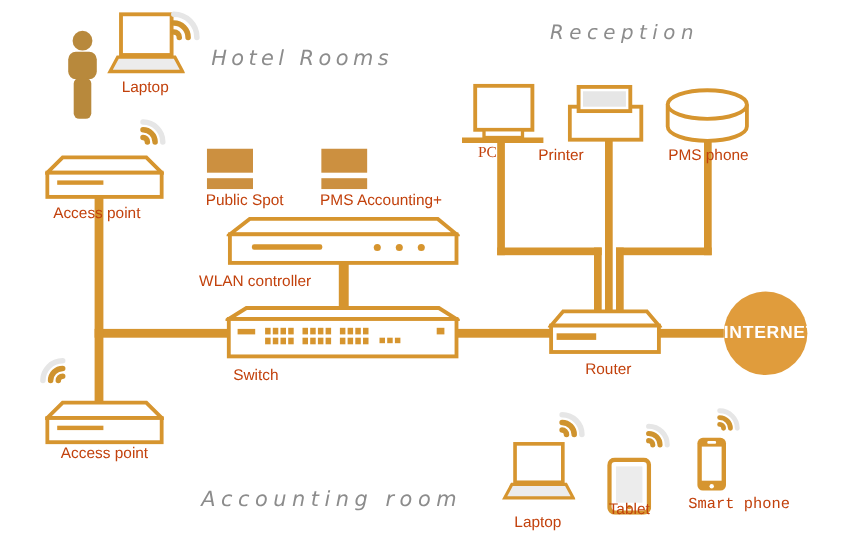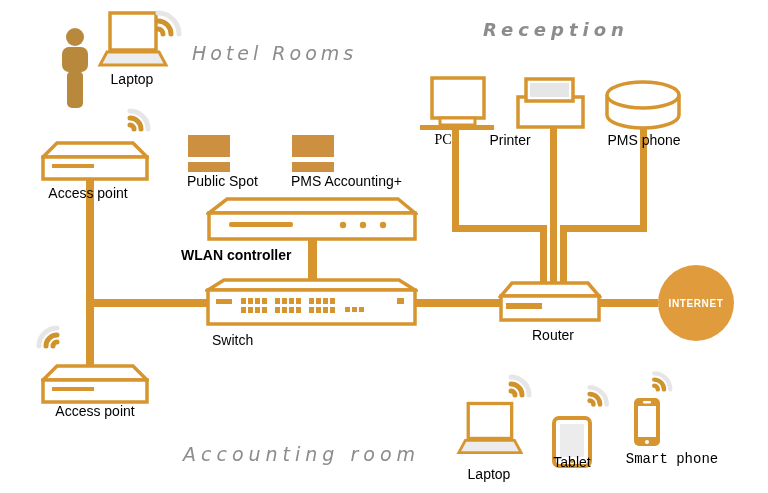--- a/index.html
+++ b/index.html
@@ -3,35 +3,35 @@
 <meta charset="utf-8">
 <style>
   html,body{margin:0;padding:0;background:#ffffff;}
   .stage{
     position:relative;width:768px;height:493px;background:#ffffff;overflow:hidden;
     font-family:"Liberation Sans", sans-serif;
   }
   .abs{position:absolute;}
   .line{position:absolute;background:#d6952f;}
   .lbl{
-    position:absolute;color:#000000;font-size:14px;line-height:16px;
+    position:absolute;color:#c2410c;font-size:14px;line-height:16px;
     font-family:"Liberation Sans", sans-serif;white-space:nowrap;
   }
   .lbl.center{text-align:center;}
   .hand{
     position:absolute;color:#8c8c8c;font-style:italic;
     font-family:"DejaVu Sans", sans-serif;white-space:nowrap;
   }
   .hand.hotel{font-size:19px;letter-spacing:4px;}
   .hand.reception{font-size:18px;letter-spacing:5px;}
   .hand.conference{font-size:19px;letter-spacing:5px;}
   .internet{
     position:absolute;left:658px;top:265px;width:76px;height:76px;border-radius:50%;
-    background:#e09c3c;display:flex;align-items:center;justify-content:center;
-    color:#ffffff;font-weight:bold;font-size:10px;letter-spacing:0.6px;
+    background:#e09c3c;display:flex;align-items:center;justify-content:flex-start;
+    color:#ffffff;font-weight:bold;font-size:16px;letter-spacing:0.6px;
   }
   .mirror{transform:scaleX(-1);}
   svg{display:block;}
 </style>
 </head>
 <body>
 
 <div class="stage">
 
   <div class="line" style="left:86px;top:299px;width:572px;height:8px;"></div>
@@ -61,21 +61,21 @@
   <span class="abs" style="left:150px;top:4px;">
     <svg width="40" height="36" viewBox="0 0 40 36">
       <path d="M8,25 A5,5 0 0 1 13,30" fill="none" stroke="#cf932e" stroke-width="5" stroke-linecap="round"></path>
       <path d="M8,17 A13,13 0 0 1 21,30" fill="none" stroke="#cf932e" stroke-width="5" stroke-linecap="round"></path>
       <path d="M8,9 A21,21 0 0 1 29,30" fill="none" stroke="#e6e6e6" stroke-width="5" stroke-linecap="round"></path>
     </svg>
   </span>
   <span class="lbl center" style="left:97px;top:71px;width:70px;">Laptop</span>
   <span class="hand hotel" style="left:192px;top:42px;">Hotel Rooms</span>
 
-  <span class="hand reception" style="left:483px;top:19px;font-weight:bold;">Reception</span>
+  <span class="hand reception" style="left:500px;top:19px;">Reception</span>
 
   <span class="abs" style="left:418px;top:76px;">
     <svg width="78" height="56" viewBox="0 0 78 56">
       <rect x="14" y="2" width="52" height="40" fill="#ffffff" stroke="#d6952f" stroke-width="3.5"></rect>
       <rect x="22" y="42" width="35" height="7" fill="#ffffff" stroke="#d6952f" stroke-width="3"></rect>
       <rect x="2" y="49" width="74" height="5" fill="#d6952f"></rect>
     </svg>
   </span>
   <span class="lbl center" style="left:413px;top:132px;width:60px;font-family:Liberation Serif, serif;">PC</span>
 
@@ -147,21 +147,21 @@
   <span class="abs" style="left:206px;top:196px;">
     <svg width="212" height="46" viewBox="0 0 212 46">
       <polygon points="21,3 192,3 209,17 3,17" fill="#ffffff" stroke="#d6952f" stroke-width="3.5"></polygon>
       <rect x="3" y="17" width="206" height="26" fill="#ffffff" stroke="#d6952f" stroke-width="3.5"></rect>
       <rect x="23" y="26" width="64" height="5" rx="2" fill="#d6952f"></rect>
       <circle cx="137" cy="29" r="3.2" fill="#d6952f"></circle>
       <circle cx="157" cy="29" r="3.2" fill="#d6952f"></circle>
       <circle cx="177" cy="29" r="3.2" fill="#d6952f"></circle>
     </svg>
   </span>
-  <span class="lbl" style="left:181px;top:247px;font-weight:bold;">WLAN controller</span>
+  <span class="lbl" style="left:181px;top:247px;">WLAN controller</span>
 
   <span class="abs" style="left:205px;top:277px;">
     <svg width="213" height="50" viewBox="0 0 213 50">
       <polygon points="19,3 194,3 210,13 3,13" fill="#ffffff" stroke="#d6952f" stroke-width="3.5"></polygon>
       <rect x="3" y="13" width="207" height="34" fill="#ffffff" stroke="#d6952f" stroke-width="3.5"></rect>
       <rect x="11" y="22" width="16" height="5" fill="#d6952f"></rect>
       <rect x="36" y="21" width="5" height="6" fill="#d6952f"></rect>
         <rect x="43" y="21" width="5" height="6" fill="#d6952f"></rect>
         <rect x="50" y="21" width="5" height="6" fill="#d6952f"></rect>
         <rect x="57" y="21" width="5" height="6" fill="#d6952f"></rect>

